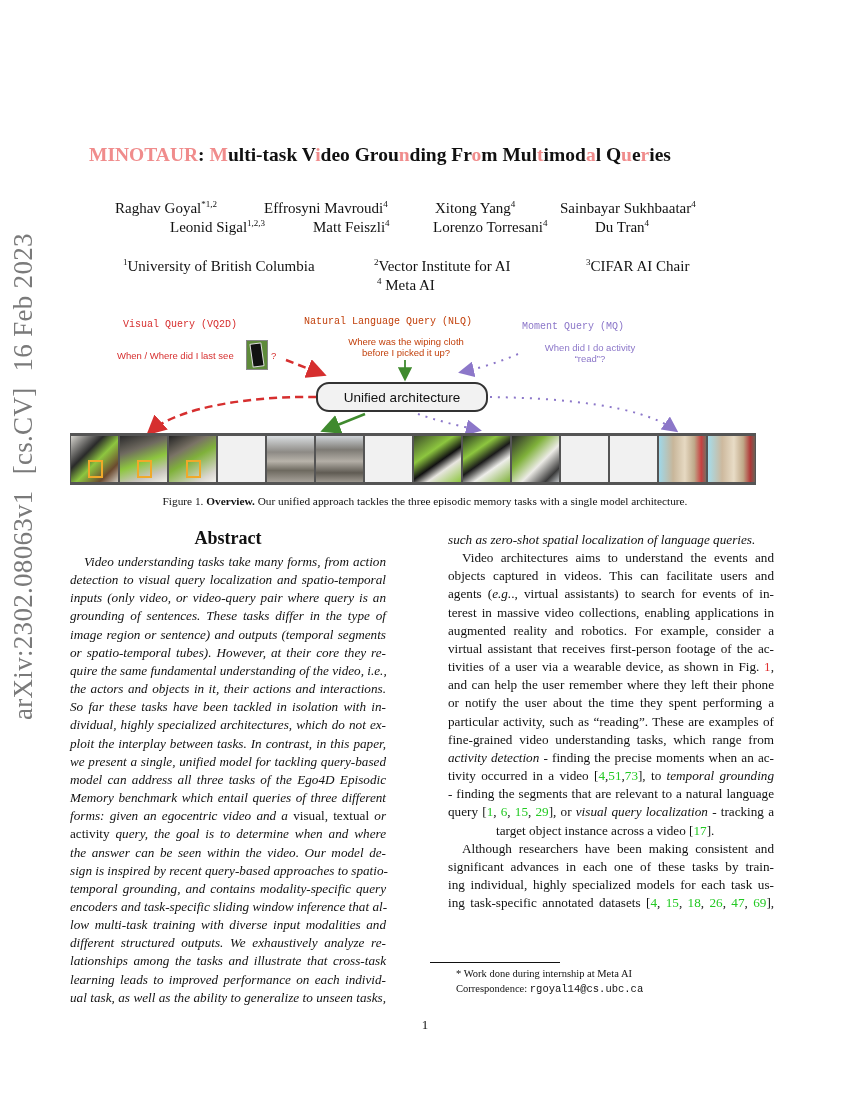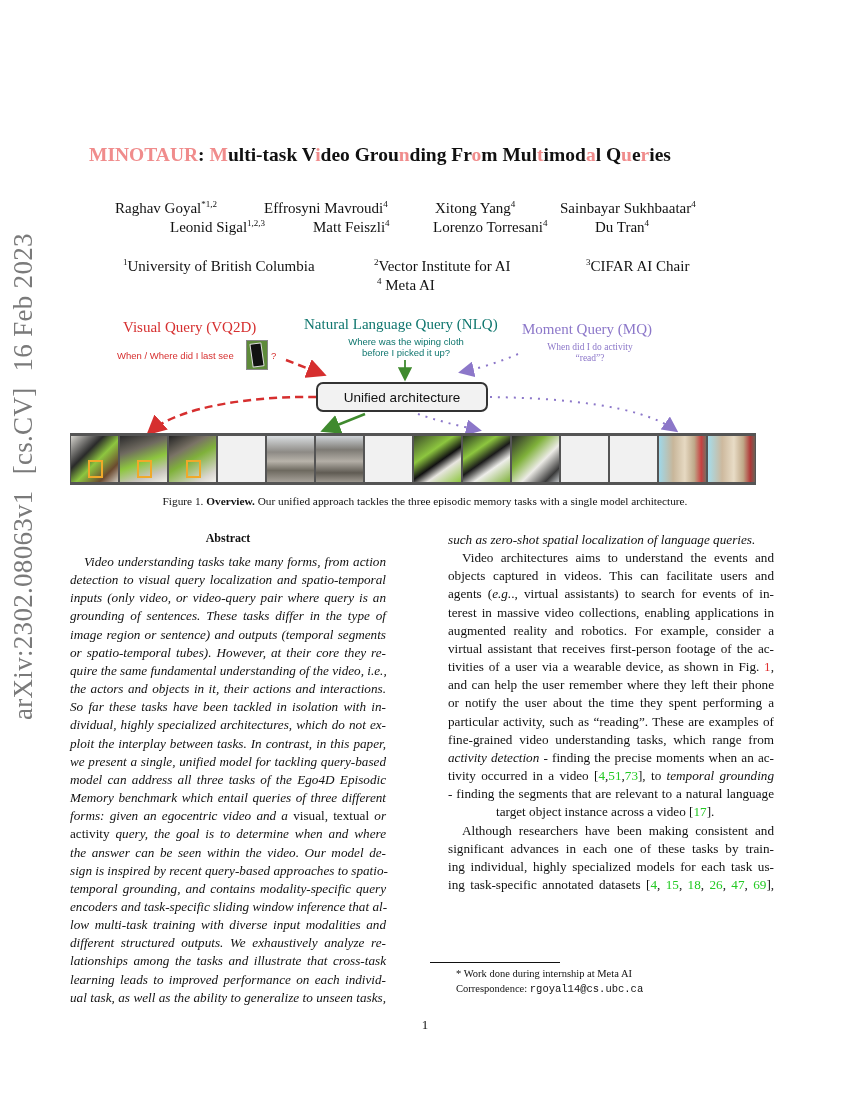--- a/index.html
+++ b/index.html
@@ -17,28 +17,28 @@
            font-size: 19.5px; font-weight: bold; }
   .pink { color: #f08c8c; }
 
   
   .authors { position: absolute; left: 0; width: 850px; font-size: 15px; }
   .author-line { position: absolute; white-space: nowrap; }
   sup { font-size: 9px; vertical-align: super; line-height: 0; }
 
   
   .fig { position: absolute; left: 60px; top: 310px; width: 730px; height: 180px; }
-  .q-title { position: absolute; font-family: Liberation Serif, serif; font-size: 15px; white-space: nowrap; }
+  .q-title { position: absolute; font-family: Liberation Mono, monospace; font-size: 10px; white-space: nowrap; }
   .q-sub { position: absolute; font-family: "Liberation Sans", sans-serif; font-size: 9.5px; text-align: center; line-height: 11px; white-space: nowrap; }
   .vq { color: #d62f2f; }
-  .nlq { color: #0f766e; }
+  .nlq { color: #c2410c; }
   .mq { color: #8c77c9; }
 
   .unified { position: absolute; left: 256px; top: 72px; width: 172px; height: 30px; border: 2px solid #333;
-             border-radius: 7px; background: #f2f2f2; font-family: "Liberation Sans", sans-serif; font-size: 13.5px;
+             border-radius: 13px; background: #f2f2f2; font-family: "Liberation Sans", sans-serif; font-size: 13.5px;
              display: flex; align-items: center; justify-content: center; box-sizing: border-box; }
 
   .phone { position: absolute; left: 186px; top: 30px; width: 20px; height: 28px; background: #5e8a3a; border: 1px solid #888; }
   .phone::after { content: ""; position: absolute; left: 4px; top: 2px; width: 10px; height: 22px; background: #111;
                   border: 1px solid #ddd; border-radius: 1px; transform: rotate(-8deg); }
 
   .filmstrip { position: absolute; left: 10px; top: 123px; width: 686px; height: 52px; border-top: 3px solid #555; border-bottom: 3px solid #555; box-sizing: border-box;
                display: flex; background: #555; }
   .frame { flex: 1; margin: 0 1px; height: 46px; position: relative; overflow: hidden; }
   .frame.blank { background: #f1f1f1; }
@@ -53,21 +53,21 @@
   .frame.win1 { background: linear-gradient(90deg, #9fd7e8 0%, #c8b69a 30%, #e6d9c2 55%, #bfa98a 75%, #c84040 90%, #7a6d60 100%); }
   .frame.win2 { background: linear-gradient(90deg, #a6dcea 0%, #cdb99e 30%, #e8dcc6 55%, #c0a888 75%, #b03838 90%, #6d6155 100%); }
   .bbox { position: absolute; width: 11px; height: 14px; border: 2px solid #f0a92a; bottom: 4px; left: 17px; }
 
   .caption { position: absolute; left: 0; width: 850px; top: 495px; text-align: center; font-size: 11.3px; }
 
   
   .col { position: absolute; font-size: 13.2px; line-height: 18.15px; text-align: justify; }
   .col-left { left: 70px; width: 316px; top: 528px; }
   .col-right { left: 448px; width: 326px; top: 528px; }
-  .abs-heading { text-align: center; font-weight: bold; font-size: 12px; margin-bottom: 5px; line-height: 20px; }
+  .abs-heading { text-align: center; font-weight: bold; font-size: 18px; margin-bottom: 5px; line-height: 20px; }
   .italic { font-style: italic; }
   .upright { font-style: normal; }
   .line { display: block; text-align: justify; text-align-last: justify; white-space: nowrap; }
   .line.last { text-align-last: left; margin-left: 48px; }
   .sec-heading { font-weight: bold; font-size: 15.5px; margin: 0; }
   .cite-green { color: #22c922; }
   .cite-red { color: #e03030; }
   .indent { padding-left: 14px; }
 
   .fn-rule { position: absolute; left: 430px; top: 962px; width: 130px; border-top: 1px solid #111; }
@@ -137,21 +137,21 @@
   <div class="phone"></div>
   <div class="q-sub vq" style="left:211px; top:40px;">?</div>
 
   <div class="q-title nlq" style="left:244px; top:6px;">Natural Language Query (NLQ)</div>
   <div class="q-sub nlq" style="left:273px; top:26px; width:146px;">
     <div>Where was the wiping cloth</div>
       <div>before I picked it up?</div>
   </div>
 
   <div class="q-title mq" style="left:462px; top:11px;">Moment Query (MQ)</div>
-  <div class="q-sub mq" style="left:470px; top:32px; width:120px;font-family:Liberation Serif, serif;">
+  <div class="q-sub mq" style="left:470px; top:32px; width:120px;">
     <div>When did I do activity</div>
       <div>“read”?</div>
   </div>
 
   <div class="unified">Unified architecture</div>
 
   <div class="filmstrip">
     <div class="frame vq1">
         <div class="bbox"></div>
       </div>
@@ -222,20 +222,21 @@
     <span class="line">augmented reality and robotics.  For example, consider a</span>
     <span class="line">virtual assistant that receives first-person footage of the ac-</span>
     <span class="line"><span>tivities of a user via a wearable device, as shown in Fig.</span> <a class="cite-red">1</a>,</span>
     <span class="line">and can help the user remember where they left their phone</span>
     <span class="line">or notify the user about the time they spent performing a</span>
     <span class="line">particular activity, such as “reading”. These are examples of</span>
     <span class="line">fine-grained video understanding tasks, which range from</span>
     <span class="line"><i>activity detection</i><span> - finding the precise moments when an ac-</span></span>
     <span class="line"><span>tivity occurred in a video [</span><a class="cite-green">4</a>,<a class="cite-green">51</a>,<a class="cite-green">73</a>], to <i>temporal grounding</i></span>
     <span class="line">- finding the segments that are relevant to a natural language</span>
+    <span class="line"><span>query [</span><a class="cite-green">1</a>, <a class="cite-green">6</a>, <a class="cite-green">15</a>, <a class="cite-green">29</a><span>], or </span><i>visual query localization</i><span> - tracking a</span></span>
     <span class="line last"><span>target object instance across a video [</span><a class="cite-green">17</a>].</span>
 
     <span class="line indent">Although researchers have been making consistent and</span>
     <span class="line">significant advances in each one of these tasks by train-</span>
     <span class="line">ing individual, highly specialized models for each task us-</span>
     <span class="line"><span>ing task-specific annotated datasets [</span><a class="cite-green">4</a>, <a class="cite-green">15</a>, <a class="cite-green">18</a>, <a class="cite-green">26</a>, <a class="cite-green">47</a>, <a class="cite-green">69</a>],</span>
   </div>
 </div>
 
 <div class="fn-rule"></div>

